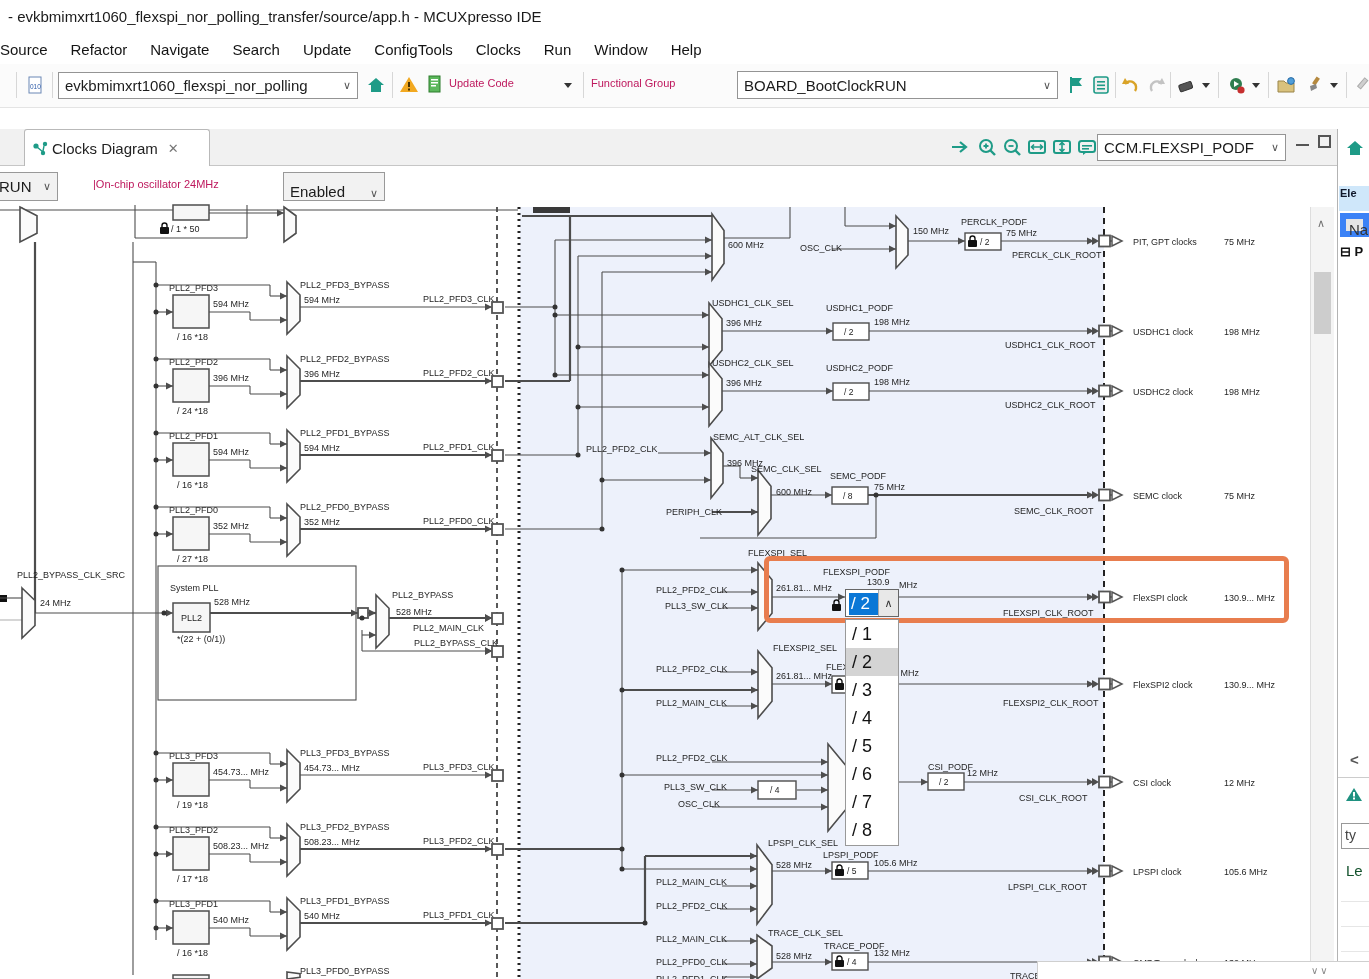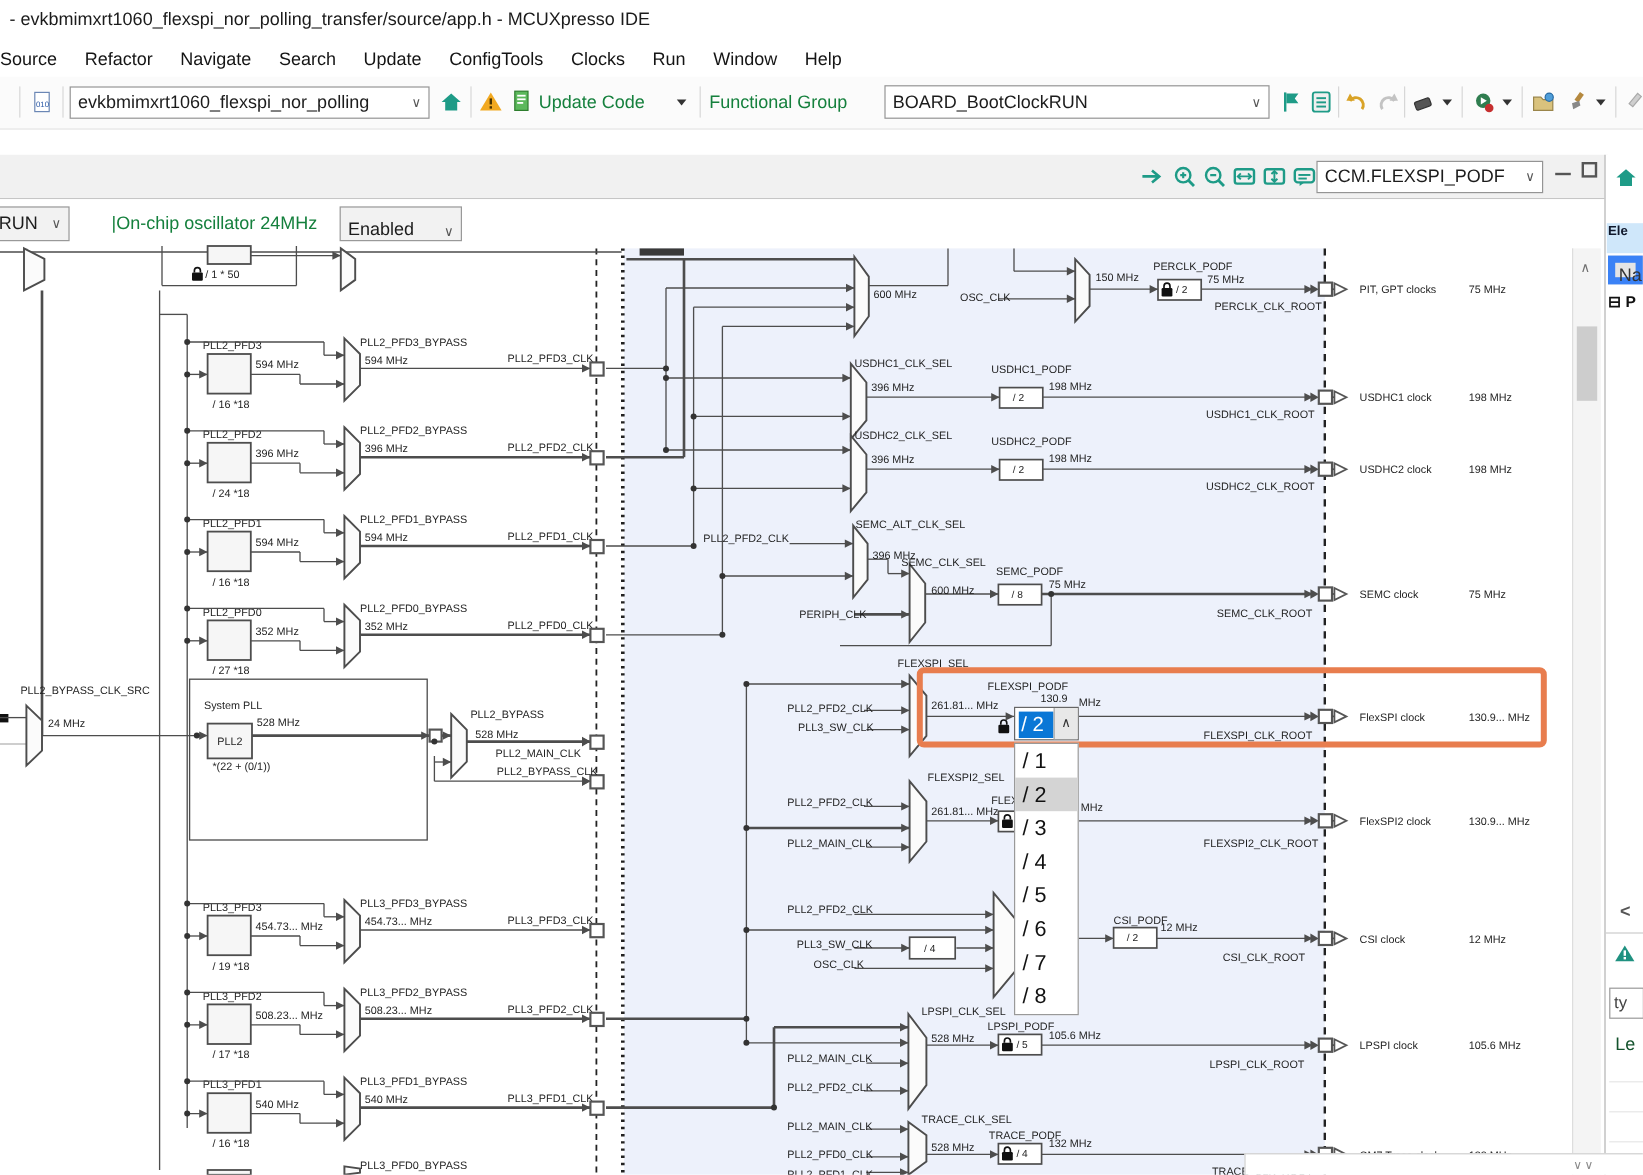--- a/index.html
+++ b/index.html
@@ -12,21 +12,21 @@
     display:flex; align-items:center; }
   #menubar .mi { font-size:15px; padding:4px 14px 4px 9px; color:#141414; cursor:default; }
   #toolbar { position:absolute; left:0; top:64px; width:1369px; height:44px; background:#fbfbfb;
     border-bottom:1px solid #e4e4e4; }
   .combo { position:absolute; background:#fff; border:1px solid #949494; display:flex;
     align-items:center; font-size:15px; }
   .combo .cval { flex:1; padding:0 6px; white-space:nowrap; overflow:hidden; }
   .combo .cchev { width:20px; text-align:center; color:#555; font-size:11px; }
   .gcombo { background:#f2f2f2; border:1px solid #999; }
   .sep { position:absolute; width:1px; background:#d7d7d7; }
-  .tlabel { position:absolute; font-size:15px; color:#15803d; white-space:nowrap; }
+  .tlabel { position:absolute; font-size:11px; color:#be185d; white-space:nowrap; }
   .ticon { position:absolute; width:20px; height:20px; display:inline-block; }
   .tri-down { position:absolute; width:0; height:0; border-left:4px solid transparent;
     border-right:4px solid transparent; border-top:5px solid #333; }
   
   #tabstrip { position:absolute; left:0; top:129px; width:1340px; height:37px; background:#f1f1f1;
     border-bottom:1px solid #c6c6c6; }
   #tab-partial { position:absolute; left:0; top:0; width:23px; height:36px; background:#fff;
     border-right:1px solid #c6c6c6; font-size:15px; color:#333; padding:8px 2px;margin-top:48px; }
   #tab-active { position:absolute; left:24px; top:0; width:186px; height:37px; background:#fff;
     border:1px solid #b9b9b9; border-bottom:none; border-radius:3px 3px 0 0; display:flex;
@@ -168,20 +168,30 @@
       </svg></span>
   <div class="tri-down" style="left:1330px;top:19px;"></div>
   <div class="sep" style="left:1346px;top:8px;height:26px;"></div>
   <span class="ticon" style="left:1353px;top:11px;"><svg width="20" height="20" viewBox="0 0 20 20">
         <rect x="8" y="3" width="4" height="11" transform="rotate(40 10 8)" fill="#cfcfcf" stroke="#aaa"></rect>
       </svg></span>
 </div>
 
 <div id="tabstrip">
   <div id="tab-partial"><span>ble</span></div>
+  <div id="tab-active">
+    <span class="ticon" style="position:static;width:16px;height:16px;"><svg width="20" height="20" viewBox="0 0 20 20">
+          <circle cx="5" cy="6" r="2.6" fill="#1e9b87"></circle>
+          <circle cx="14" cy="4" r="2.2" fill="#1e9b87"></circle>
+          <circle cx="12" cy="13" r="2.2" fill="#1e9b87"></circle>
+          <path d="M6 7 L12 12 M13 6 L12 11" stroke="#1e9b87" stroke-width="1.4"></path>
+        </svg></span>
+    <span class="tname">Clocks Diagram</span>
+    <span class="tclose">✕</span>
+  </div>
   <span class="ticon" style="left:950px;top:8px;"><svg width="20" height="20" viewBox="0 0 20 20">
         <path d="M2 10 L15 10 M10 5 L16 10 L10 15" stroke="#1e9b87" stroke-width="2.2" fill="none"></path>
       </svg></span>
   <span class="ticon" style="left:977px;top:8px;"><svg width="20" height="20" viewBox="0 0 20 20">
         <circle cx="9" cy="9" r="6" fill="none" stroke="#1e9b87" stroke-width="2"></circle>
         <path d="M13.5 13.5 L18 18" stroke="#1e9b87" stroke-width="2.4"></path>
         <path d="M9 6.5 L9 11.5 M6.5 9 L11.5 9" stroke="#1e9b87" stroke-width="1.8"></path>
       </svg></span>
   <span class="ticon" style="left:1002px;top:8px;"><svg width="20" height="20" viewBox="0 0 20 20">
         <circle cx="9" cy="9" r="6" fill="none" stroke="#1e9b87" stroke-width="2"></circle>

